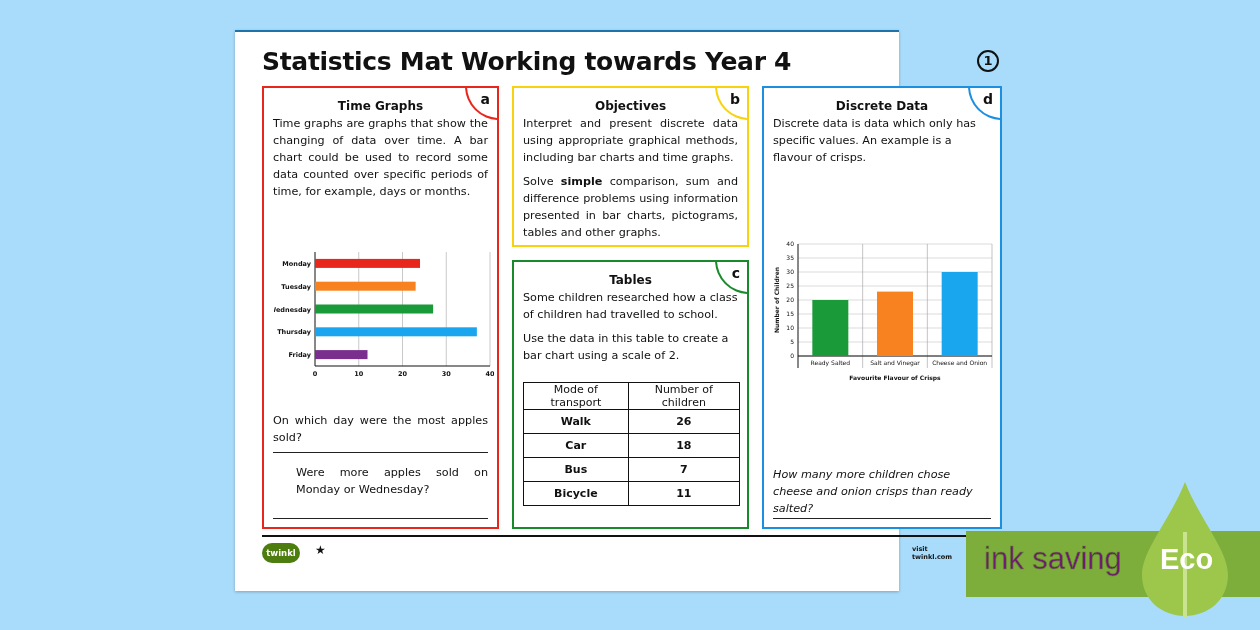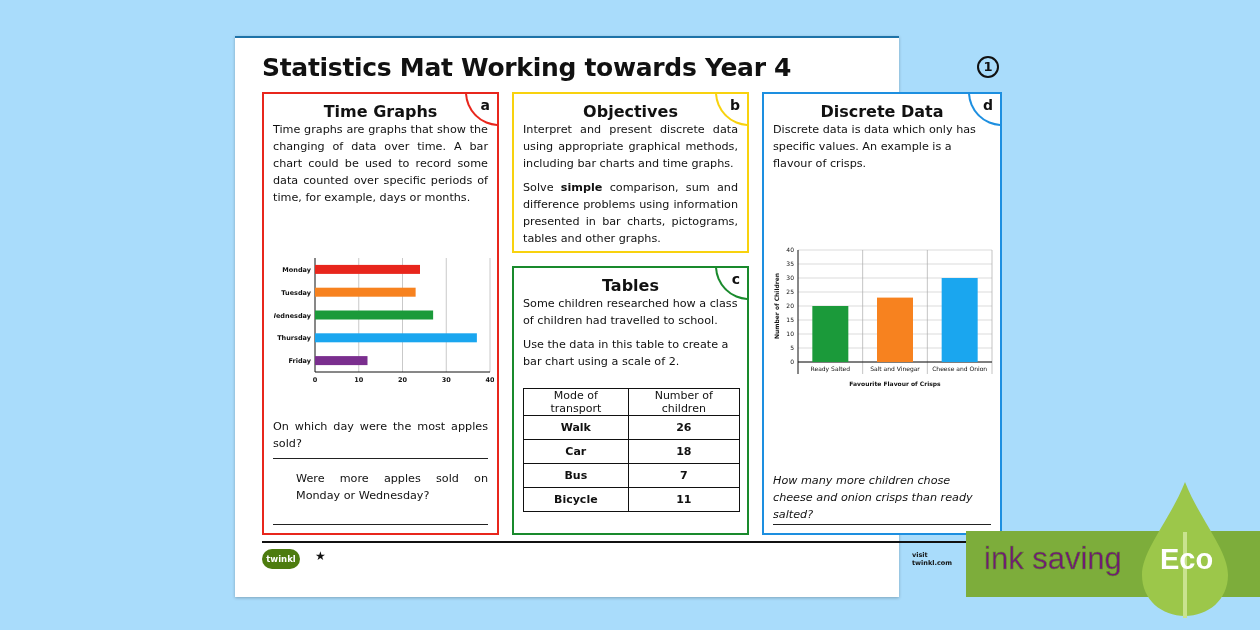--- a/index.html
+++ b/index.html
@@ -1,24 +1,24 @@
 <!DOCTYPE html>
 <html><head>
 <meta charset="utf-8">
 <style>
   * { box-sizing: border-box; margin: 0; padding: 0; }
   html, body { width: 1260px; height: 630px; overflow: hidden; }
   body { background: #a9dcfb; font-family: "DejaVu Sans", sans-serif; position: relative; color: #111; }
-  .sheet { position: absolute; left: 235px; top: 36px; width: 664px; height: 561px; background: #fff; border-top: 2px solid #1e73a8; box-shadow: 0 1px 3px rgba(0,0,0,0.25); }
+  .sheet { position: absolute; left: 235px; top: 30px; width: 664px; height: 561px; background: #fff; border-top: 2px solid #1e73a8; box-shadow: 0 1px 3px rgba(0,0,0,0.25); }
   .title { position: absolute; left: 27px; top: 15px; font-size: 25px; font-weight: bold; letter-spacing: -0.3px; color: #111; }
   .page-num { position: absolute; left: 742px; top: 18px; width: 22px; height: 22px; border: 2px solid #111; border-radius: 50%; font-size: 13px; font-weight: bold; text-align: center; line-height: 18px; }
   .panel { position: absolute; background: #fff; border: 2px solid; overflow: hidden; }
   .panel .corner { position: absolute; right: -2px; top: -2px; width: 34px; height: 34px; border-left: 2px solid; border-bottom: 2px solid; border-bottom-left-radius: 34px; }
   .panel .corner-letter { position: absolute; right: 7px; top: 3px; font-size: 14px; font-weight: bold; }
-  .panel h2 { font-size: 16px; font-weight: bold; text-align: center; margin-top: 9px; line-height: 18px; }
+  .panel h2 { font-size: 12px; font-weight: bold; text-align: center; margin-top: 9px; line-height: 18px; }
   .panel p { font-size: 11.2px; line-height: 17px; padding: 0 9px; text-align: justify; }
   .p-a { left: 27px; top: 54px; width: 237px; height: 443px; border-color: #e8261c; }
   .p-a .corner { border-color: #e8261c; }
   .p-b { left: 277px; top: 54px; width: 237px; height: 161px; border-color: #f8d20e; }
   .p-b .corner { border-color: #f8d20e; }
   .p-c { left: 277px; top: 228px; width: 237px; height: 269px; border-color: #198a2c; }
   .p-c .corner { border-color: #198a2c; }
   .p-d { left: 527px; top: 54px; width: 240px; height: 443px; border-color: #1d8fe0; }
   .p-d .corner { border-color: #1d8fe0; }
   .gap { height: 7px; }

